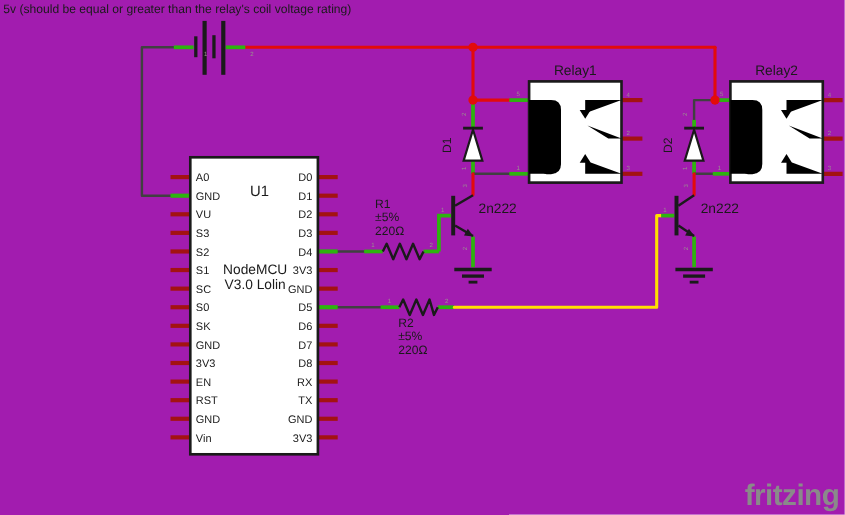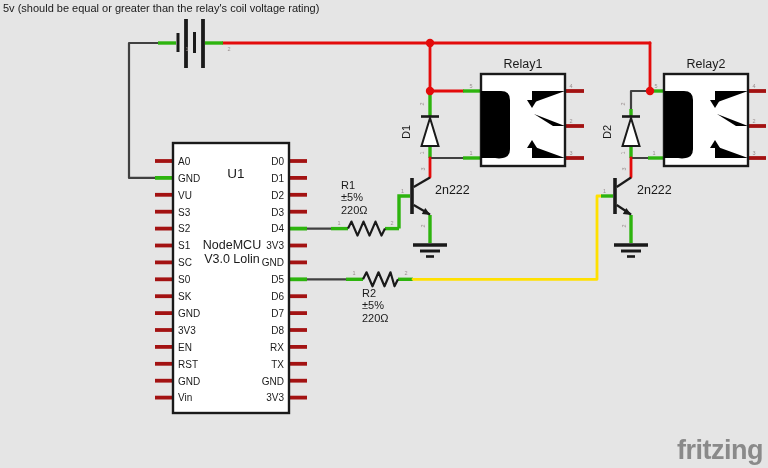--- a/index.html
+++ b/index.html
@@ -1,16 +1,16 @@
 <!DOCTYPE html>
 <html style="--wire-red: #e30b0b; --stub-red: #a31212; --green: #2db40e; --yellow: #ffe000; --wire-black: #404040; --ink: #1a1a1a; --tiny-label: #9a8f8f; --logo-gray: #8a8a8a;"><head>
 <meta charset="utf-8">
 <style>
   html,body{margin:0;padding:0;background:#ffffff;}
-  #stage{position:relative;width:768px;height:468px;background:#e5e5e5;overflow:hidden;}
+  #stage{position:relative;width:768px;height:468px;background:#a21caf;overflow:hidden;}
   svg{display:block;}
   text{fill:var(--ink);font-family:"Liberation Sans","DejaVu Sans",sans-serif;}
   .t10{font-size:10px;}
   .t11{font-size:11px;}
   .t12{font-size:12.5px;}
   .t13{font-size:13.5px;}
   .tiny{font-size:5.5px;fill:var(--tiny-label);}
   .logo{font-size:27px;font-weight:bold;fill:var(--logo-gray);letter-spacing:-0.5px;}
   .wb{stroke:var(--wire-black);stroke-width:2.2;fill:none;stroke-linecap:round;stroke-linejoin:round;}
   .wr{stroke:var(--wire-red);stroke-width:2.8;fill:none;stroke-linecap:round;stroke-linejoin:round;}

